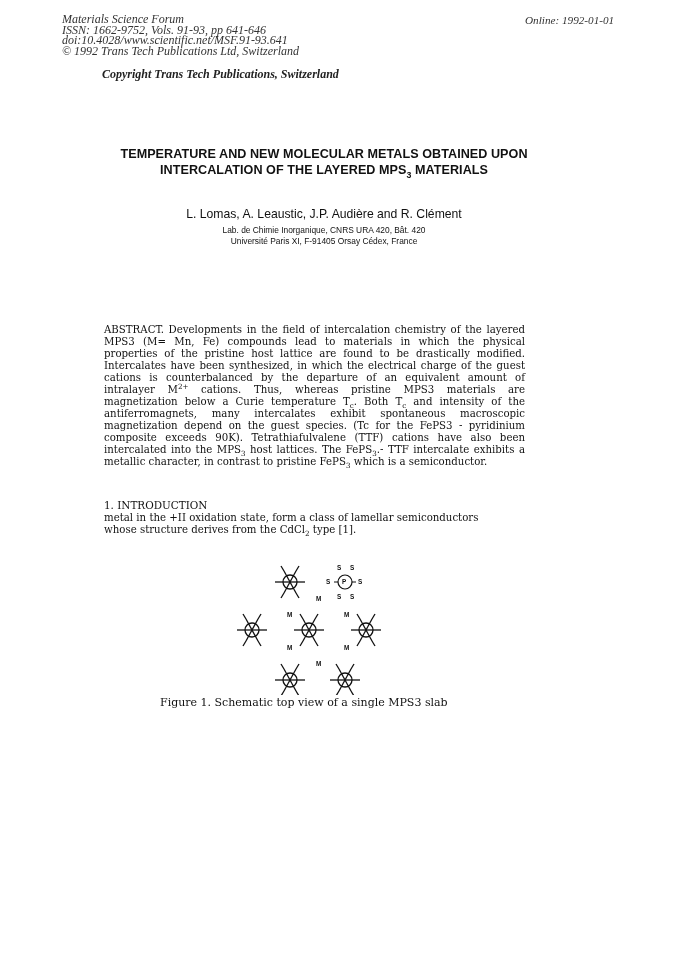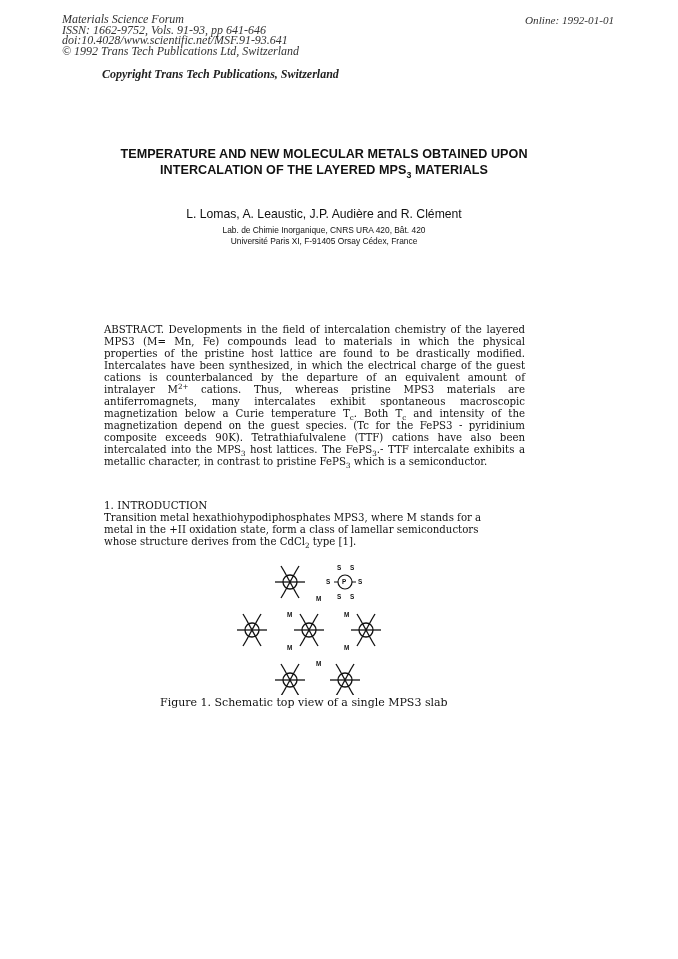--- a/index.html
+++ b/index.html
@@ -42,31 +42,30 @@
   <div>Université Paris XI, F-91405 Orsay Cédex, France</div>
 </div>
 
 <div class="abs body-text" style="left:104px; width:421px; top:315px;margin-top:9px;">
   <span class="body-line">ABSTRACT. Developments in the field of intercalation chemistry of the layered</span>
   <span class="body-line">MPS3 (M= Mn, Fe) compounds lead to materials in which the physical</span>
   <span class="body-line">properties of the pristine host lattice are found to be drastically modified.</span>
   <span class="body-line">Intercalates have been synthesized, in which the electrical charge of the guest</span>
   <span class="body-line">cations is counterbalanced by the departure of an equivalent amount of</span>
   <span class="body-line"><span>intralayer M</span><sup>2+</sup><span> cations. Thus, whereas pristine MPS3 materials are</span></span>
+  <span class="body-line"><span>magnetization below a Curie temperature T</span><sub>c</sub><span>. Both T</span><sub>c</sub><span> and intensity of the</span></span>
   <span class="body-line">antiferromagnets, many intercalates exhibit spontaneous macroscopic</span>
-  <span class="body-line"><span>magnetization below a Curie temperature T</span><sub>c</sub><span>. Both T</span><sub>c</sub><span> and intensity of the</span></span>
   <span class="body-line">magnetization depend on the guest species. (Tc for the FePS3 - pyridinium</span>
   <span class="body-line">composite exceeds 90K). Tetrathiafulvalene (TTF) cations have also been</span>
   <span class="body-line"><span>intercalated into the MPS</span><sub>3</sub><span> host lattices. The FePS</span><sub>3</sub><span>.- TTF intercalate exhibits a</span></span>
   <span class="body-line last"><span>metallic character, in contrast to pristine FePS</span><sub>3</sub><span> which is a semiconductor.</span></span>
 </div>
 
 <div class="abs heading" style="left:104px; top:499px;">1. INTRODUCTION</div>
 <div class="abs body-text" style="left:104px; width:390px; top:512px;">
-  <span class="body-line last">Transition metal hexathiohypodiphosphates MPS3, where M stands for a</span>
   <span class="body-line last">metal in the +II oxidation state, form a class of lamellar semiconductors</span>
   <span class="body-line last"><span>whose  structure derives from the CdCl</span><sub>2</sub><span> type [1].</span></span>
 </div>
 
 <div class="abs" style="left:230px; top:555px; width:180px; height:140px;">
   <svg width="180" height="140" viewBox="0 0 180 140">
     <defs>
       <g id="p2s6">
         <circle cx="0" cy="0" r="7" fill="none" stroke="#111" stroke-width="1.3"></circle>
         <line x1="-15" y1="0" x2="15" y2="0" stroke="#111" stroke-width="1.3"></line>

